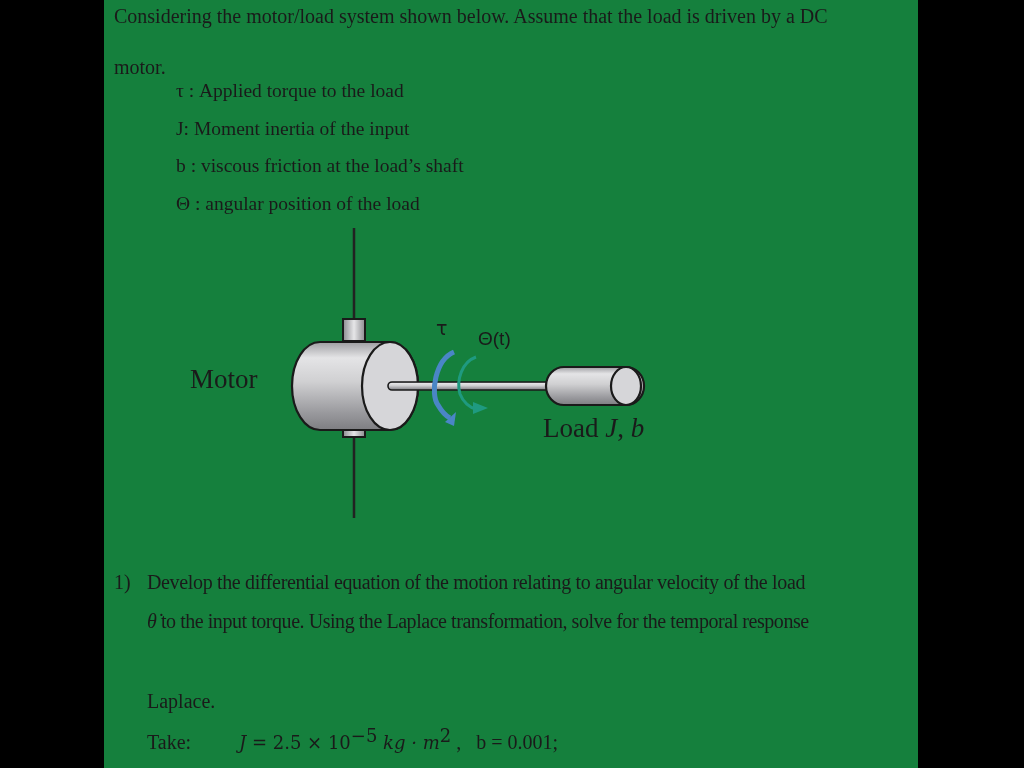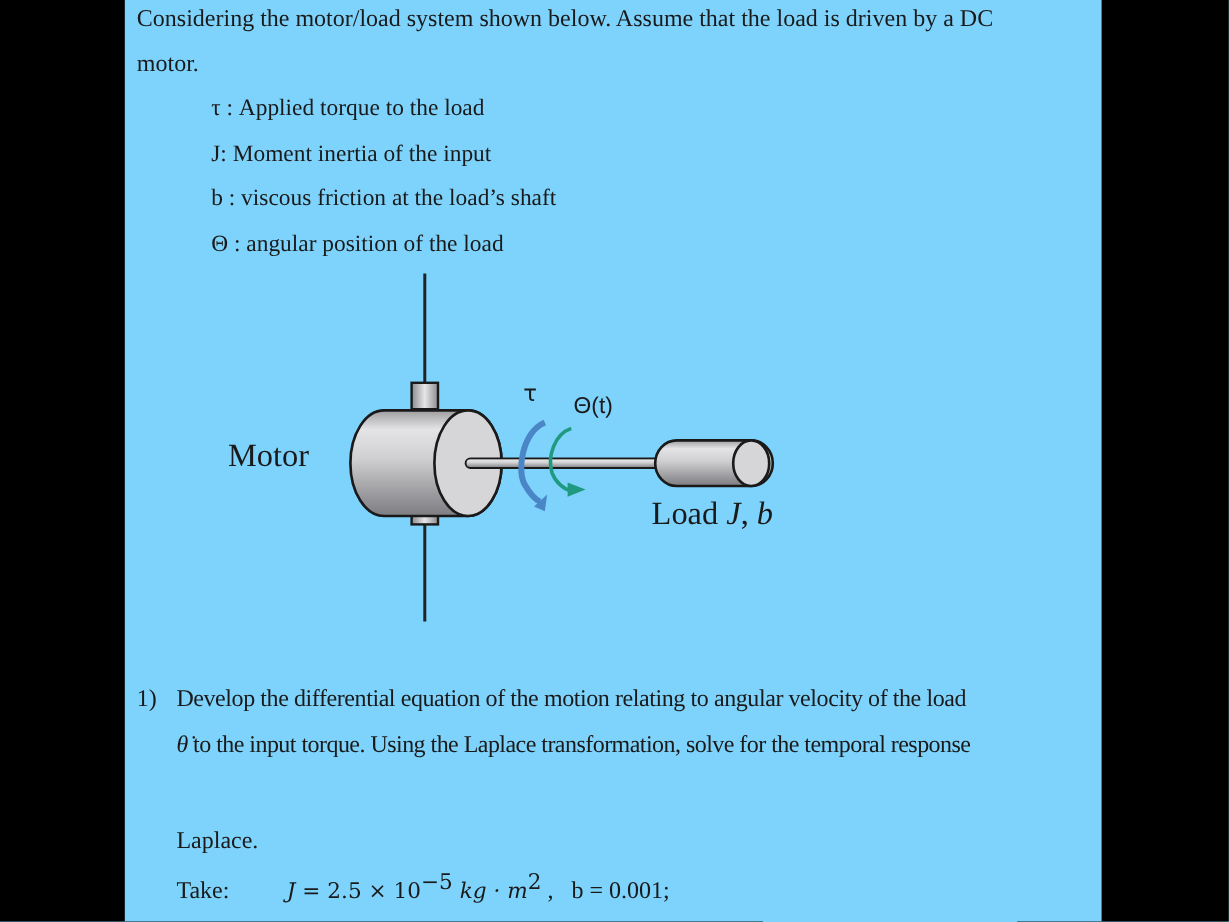--- a/index.html
+++ b/index.html
@@ -6,25 +6,25 @@
     body {
       width: 1024px; height: 768px; overflow: hidden;
       background: #000000;
       position: relative;
       font-family: "Liberation Serif", "DejaVu Serif", serif;
       color: #1a1a1a;
     }
     .page {
       position: absolute; left: 104px; top: 0;
       width: 814px; height: 768px;
-      background: #7dd3fc;
+      background: #15803d;
     }
     .t { position: absolute; white-space: nowrap; font-size: 20px; line-height: 24px; }
     .intro1 { left: 10px; top: 4px; }
-    .intro2 { left: 10px; top: 41px; }
+    .intro2 { left: 10px; top: 55px; }
     .def { left: 72px; font-size: 19.5px; }
     .d1 { top: 79px; } .d2 { top: 117px; } .d3 { top: 154px; } .d4 { top: 192px; }
 
     .diagram { position: absolute; left: 76px; top: 222px; width: 520px; height: 300px; }
     .diag-label { position: absolute; white-space: nowrap; }
     .motor-label { left: 10px; top: 142px; font-size: 27px; }
     .load-label { left: 363px; top: 191px; font-size: 27px; }
     .tau-label { left: 256px; top: 95px; font-size: 19px; font-family: "DejaVu Sans", sans-serif; }
     .theta-label { left: 298px; top: 106px; font-size: 19px; font-family: Liberation Sans, sans-serif; }
 

